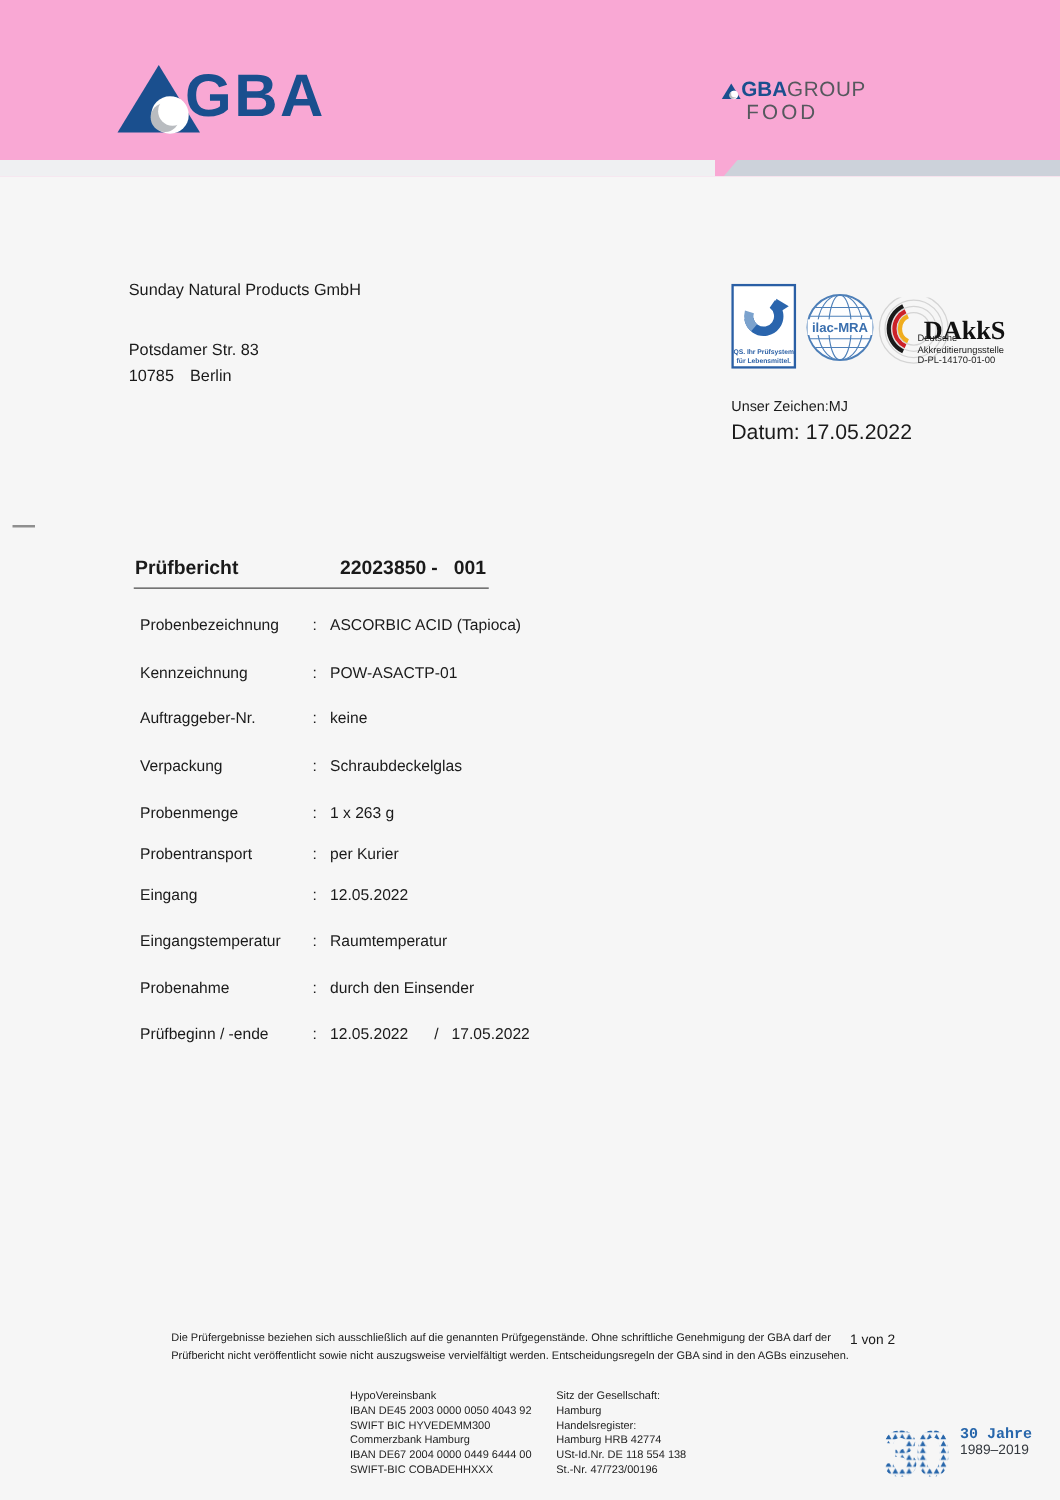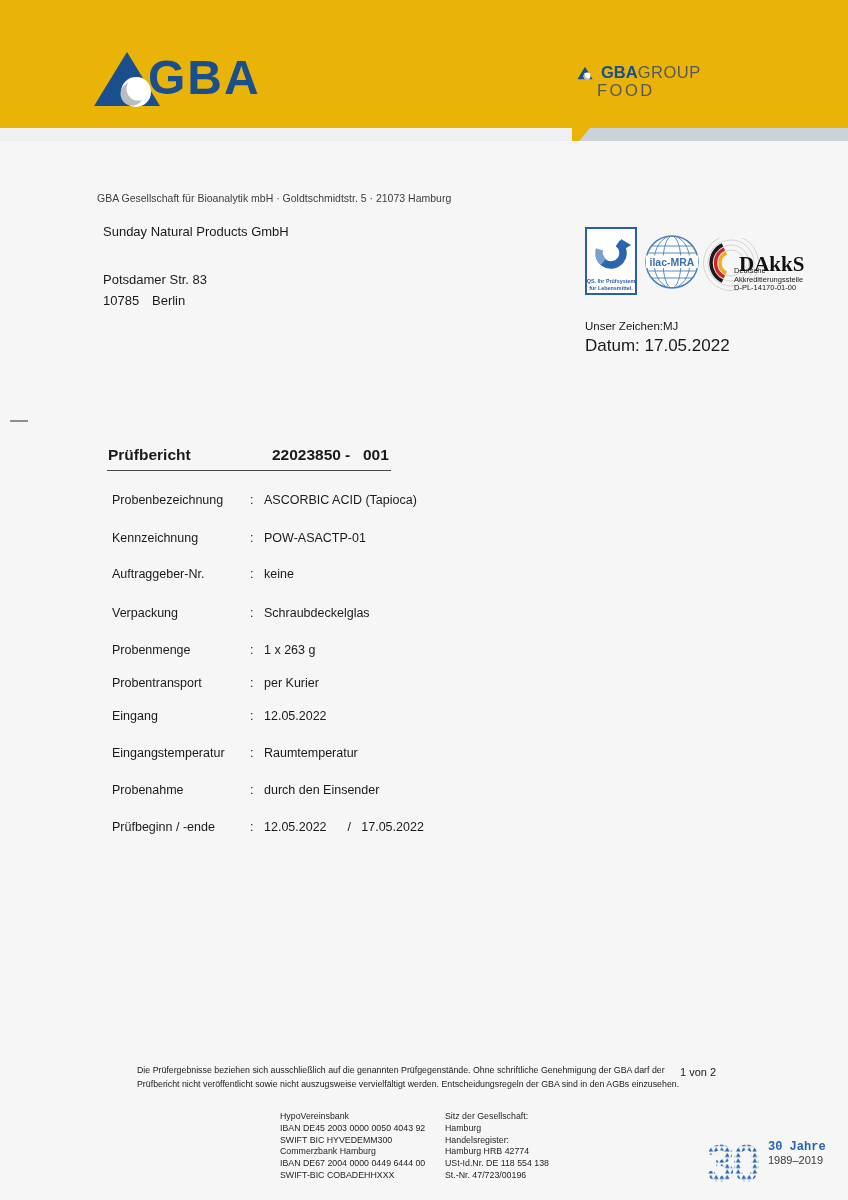--- a/index.html
+++ b/index.html
@@ -1,29 +1,29 @@
 <!DOCTYPE html>
 <html><head>
 <meta charset="utf-8">
 <style>
   html,body{margin:0;padding:0;background:#e8e8e8;}
-  .page{position:relative;width:848px;height:1200px;background:#eab308;overflow:hidden;
+  .page{position:relative;width:848px;height:1200px;background:#f9a8d4;overflow:hidden;
         font-family:"Liberation Sans",sans-serif;color:#1a1a1a;}
   .abs{position:absolute;}
 
   
   .band-light{left:0;top:128px;width:572px;height:13px;background:#eff0f2;}
   .band-dark{left:579px;top:128px;width:269px;height:13px;background:#ccd2da;
              clip-path:polygon(11px 0,100% 0,100% 100%,0 100%);}
   .body-bg{left:0;top:141px;width:848px;height:1059px;background:#f6f6f6;}
 
   
   .gba-word{left:148px;top:54px;font-size:48px;font-weight:bold;color:#1a4f8e;letter-spacing:2px;line-height:48px;}
   .group-logo{left:577px;top:64px;line-height:17px;font-size:16.5px;}
-  .group-row1{display:flex;align-items:center;gap:8px;}
+  .group-row1{display:flex;align-items:center;gap:0;}
   .group-gba{font-weight:bold;color:#1a4f8e;}
   .group-grp{color:#55585d;letter-spacing:0.5px;}
   .group-food{color:#55585d;letter-spacing:2.5px;margin-left:20px;margin-top:1px;}
 
   .sender{left:97px;top:192px;font-size:10.5px;color:#3d3d3d;}
   .rcpt-name{left:103px;top:224px;font-size:13px;}
   .rcpt-street{left:103px;top:272px;font-size:13px;}
   .rcpt-zip{left:103px;top:293px;font-size:13px;}
   .rcpt-city{left:152px;top:293px;font-size:13px;}
 
@@ -87,21 +87,20 @@
         <polygon points="35,2 68,56 2,56" fill="#1a4f8e"></polygon>
         <circle cx="44" cy="42" r="15" fill="#ffffff"></circle>
         <circle cx="40" cy="44" r="11.5" fill="#b9bcc0"></circle>
         <circle cx="46" cy="39" r="11.5" fill="#ffffff"></circle>
       </svg>
       <span><span class="group-gba">GBA</span><span class="group-grp">GROUP</span></span>
     </div>
     <div class="group-food">FOOD</div>
   </div>
 
-  <div class="abs sender">GBA Gesellschaft für Bioanalytik mbH · Goldtschmidtstr. 5 · 21073 Hamburg</div>
   <div class="abs rcpt-name">Sunday Natural Products GmbH</div>
   <div class="abs rcpt-street">Potsdamer Str. 83</div>
   <div class="abs rcpt-zip">10785</div>
   <div class="abs rcpt-city">Berlin</div>
 
   <svg class="abs qs-box" width="52" height="68" viewBox="0 0 52 68">
     <rect x="1" y="1" width="50" height="66" fill="#ffffff" stroke="#2a5fa5" stroke-width="2"></rect>
     <g transform="translate(26,26)">
       <circle r="12" fill="none" stroke="#2a65ad" stroke-width="7.5" stroke-dasharray="47 29" transform="rotate(-55)"></circle>
       <circle r="12" fill="none" stroke="#7ba2cd" stroke-width="7.5" stroke-dasharray="14 62" transform="rotate(130)"></circle>

